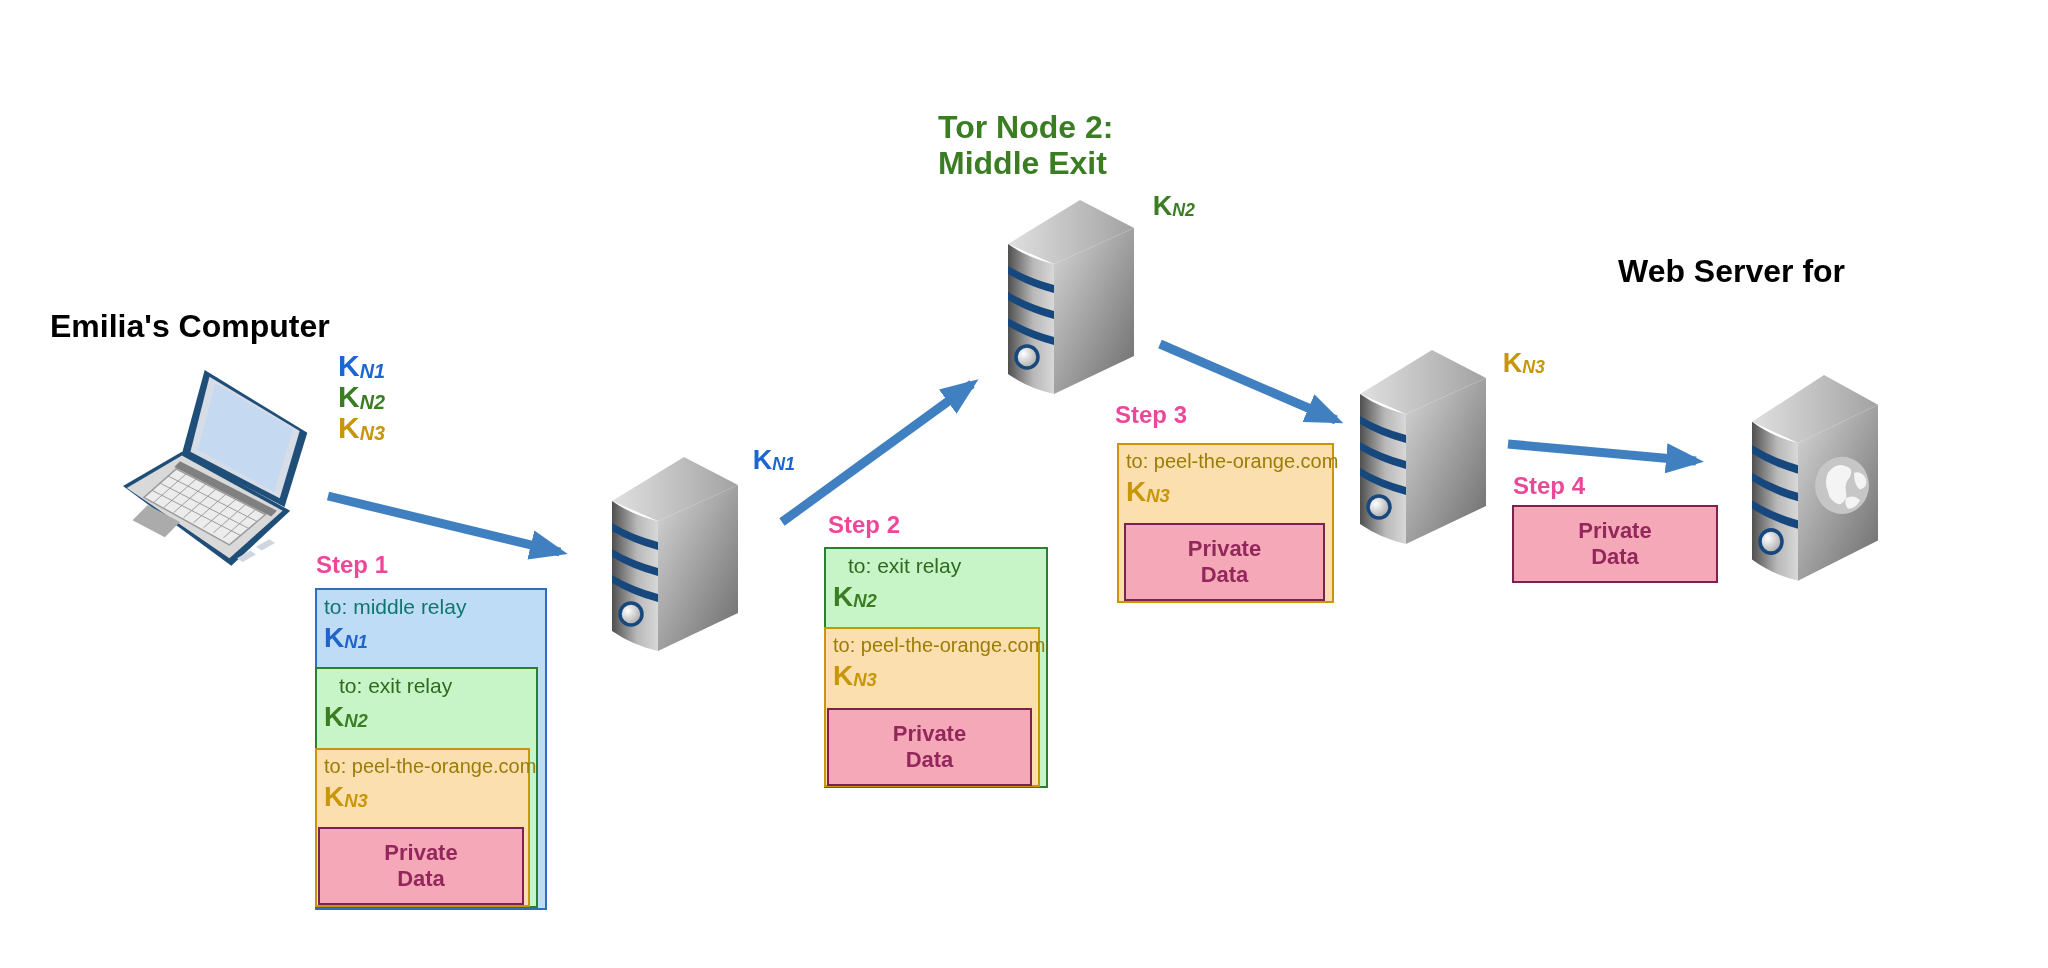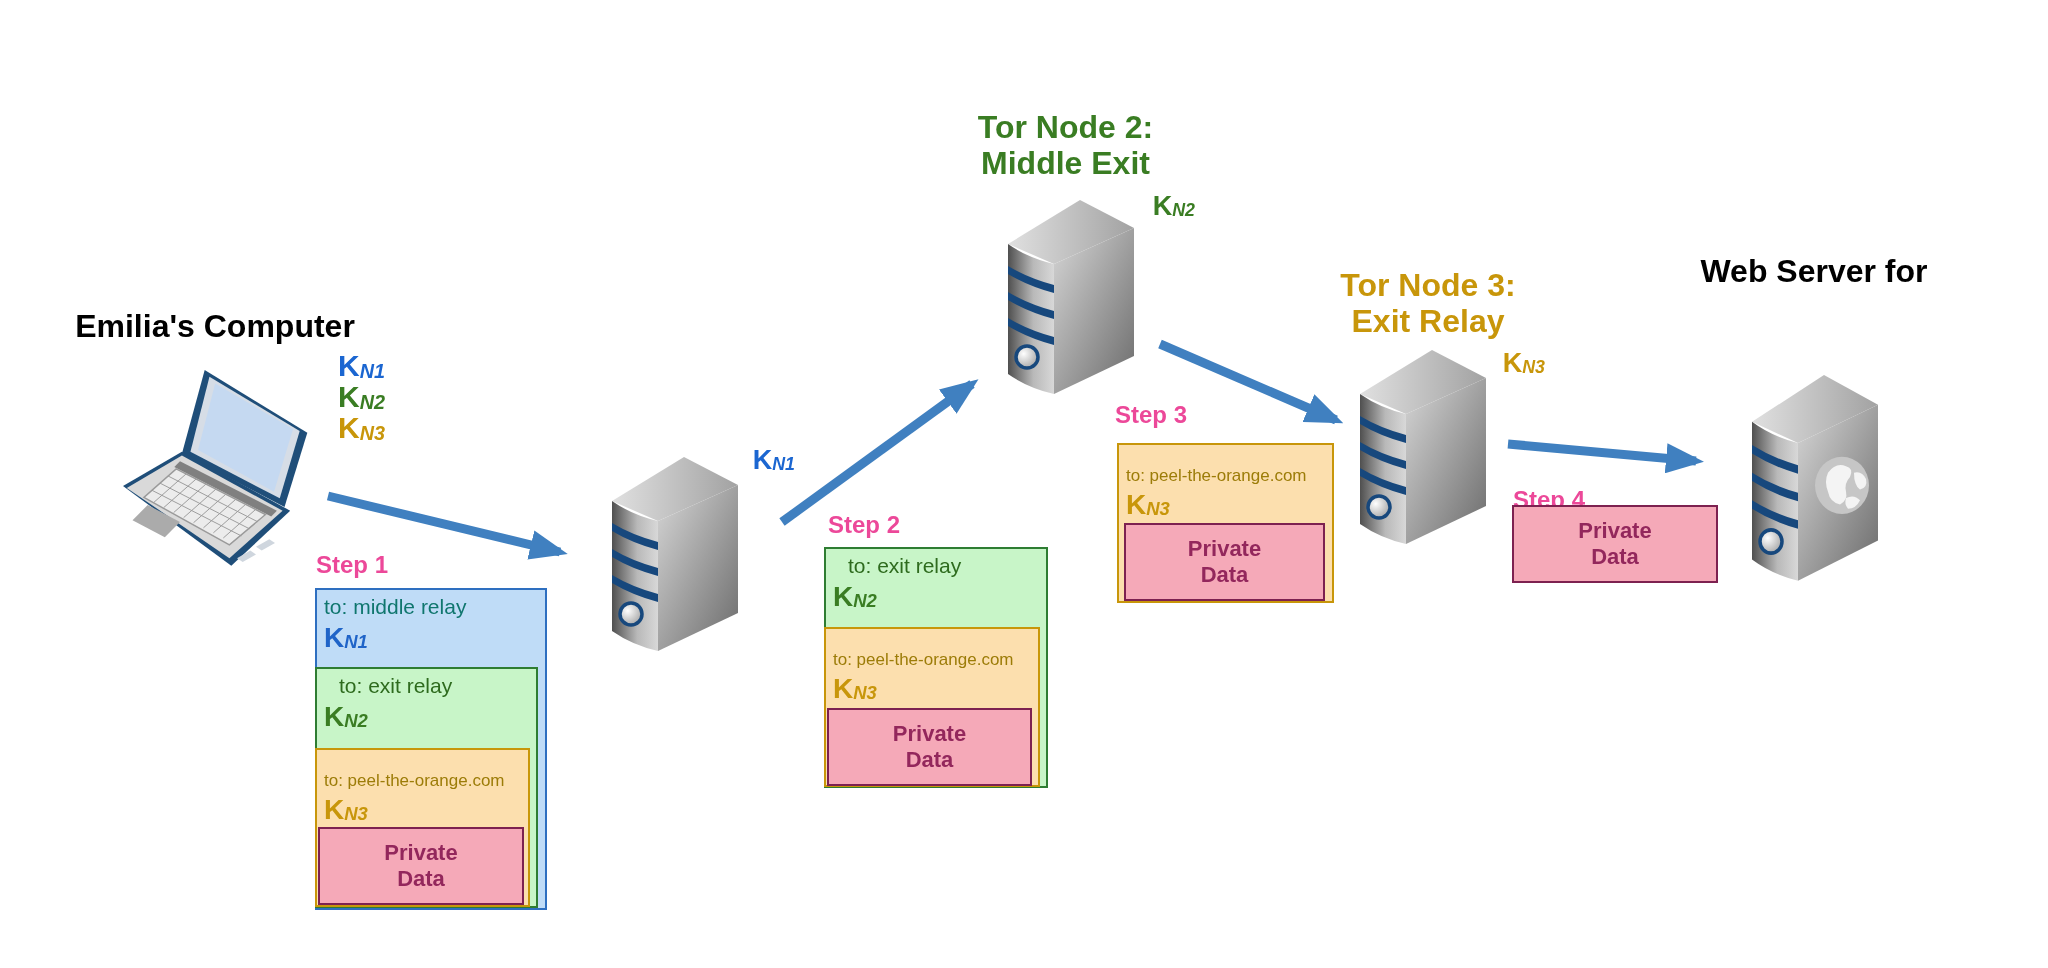--- a/index.html
+++ b/index.html
@@ -1,32 +1,32 @@
 <!DOCTYPE html>
 <html><head>
 <meta charset="utf-8">
 <style>
   html,body{margin:0;padding:0;background:#ffffff;}
   body{font-family:"Liberation Sans", sans-serif;}
   .canvas{position:relative;width:2048px;height:968px;background:#ffffff;overflow:hidden;}
   .abs{position:absolute;}
   .art{position:absolute;left:0;top:0;}
-  .title{font-weight:bold;font-size:32px;line-height:36px;text-align:center;color:#000;white-space:nowrap;}
+  .title{font-weight:bold;font-size:32px;line-height:36px;text-align:left;color:#000;white-space:nowrap;}
   .keycol{text-align:right;}
   .keytext{font-weight:bold;line-height:1.04;}
   .keytext sub{font-style:italic;font-size:0.66em;vertical-align:baseline;position:relative;top:0.08em;}
   .key-big{font-size:30px;}
   .key-node{font-size:27px;}
   .step-label{font-weight:bold;font-size:24px;color:#ec4899;white-space:nowrap;}
   .layer{position:absolute;border:2px solid;box-sizing:border-box;}
   .layer .to{padding:5px 7px 0;white-space:nowrap;}
   .layer .k{padding:3px 7px 0;font-weight:bold;font-size:28px;}
   .layer .k sub{font-style:italic;font-size:0.66em;vertical-align:baseline;position:relative;top:0.08em;}
   .to-lg{font-size:21px;}
-  .to-sm{font-size:17px;margin-top:16px;}
+  .to-sm{font-size:20px;}
   .lay-blue{background:#bfdcf7;border-color:#2e6fc0;}
   .lay-blue .to{color:#0f766e;}
   .lay-blue .k{color:#1f64c8;}
   .lay-green{background:#c8f5c8;border-color:#2e7d32;}
   .lay-green .to{color:#2e6b1e;margin-left:15px;}
   .lay-green .k{color:#3a7d23;}
   .lay-orange{background:#fcdfae;border-color:#c8960a;}
   .lay-orange .to{color:#9c7c08;}
   .lay-orange .k{color:#c8960a;}
   .lay-pink{background:#f5a9b8;border-color:#7d2150;display:flex;flex-direction:column;align-items:center;justify-content:center;}
@@ -138,24 +138,20 @@
   </div>
 
   <div class="abs title c-green" style="left:938px;top:109px;width:255px;">
     <div>Tor Node 2:</div>
     <div>Middle Exit</div>
   </div>
   <div class="abs keycol" style="left:1090px;top:192px;width:105px;">
     <div class="keytext key-node c-green"><span>K</span><sub>N2</sub></div>
   </div>
 
-  <div class="abs title c-gold" style="left:1312px;top:267px;width:232px;">
-    <div>Tor Node 3:</div>
-    <div>Exit Relay</div>
-  </div>
   <div class="abs keycol" style="left:1440px;top:349px;width:105px;">
     <div class="keytext key-node c-gold"><span>K</span><sub>N3</sub></div>
   </div>
 
   <div class="abs title" style="left:1618px;top:253px;width:392px;">
     <div>Web Server for</div>
   </div>
 
   <div class="abs step-label" style="left:316px;top:551px;">Step 1</div>
   <div class="abs" style="left:315px;top:588px;width:232px;height:322px;">
@@ -198,21 +194,21 @@
     <div class="layer lay-orange" style="left:0;top:0;width:217px;height:160px;">
       <div class="to to-sm">to: peel-the-orange.com</div>
       <div class="k"><span>K</span><sub>N3</sub></div>
     </div>
     <div class="layer lay-pink" style="left:7px;top:80px;width:201px;height:78px;">
       <div class="private-line">Private</div>
       <div class="private-line">Data</div>
     </div>
   </div>
 
-  <div class="abs step-label" style="left:1513px;top:486px;">Step 4</div>
+  <div class="abs step-label" style="left:1513px;top:472px;">Step 4</div>
   <div class="abs" style="left:1512px;top:505px;width:206px;height:78px;">
     <div class="layer lay-pink" style="left:0;top:0;width:206px;height:78px;">
       <div class="private-line">Private</div>
       <div class="private-line">Data</div>
     </div>
   </div>
 
 </div>
 
 </body></html>

